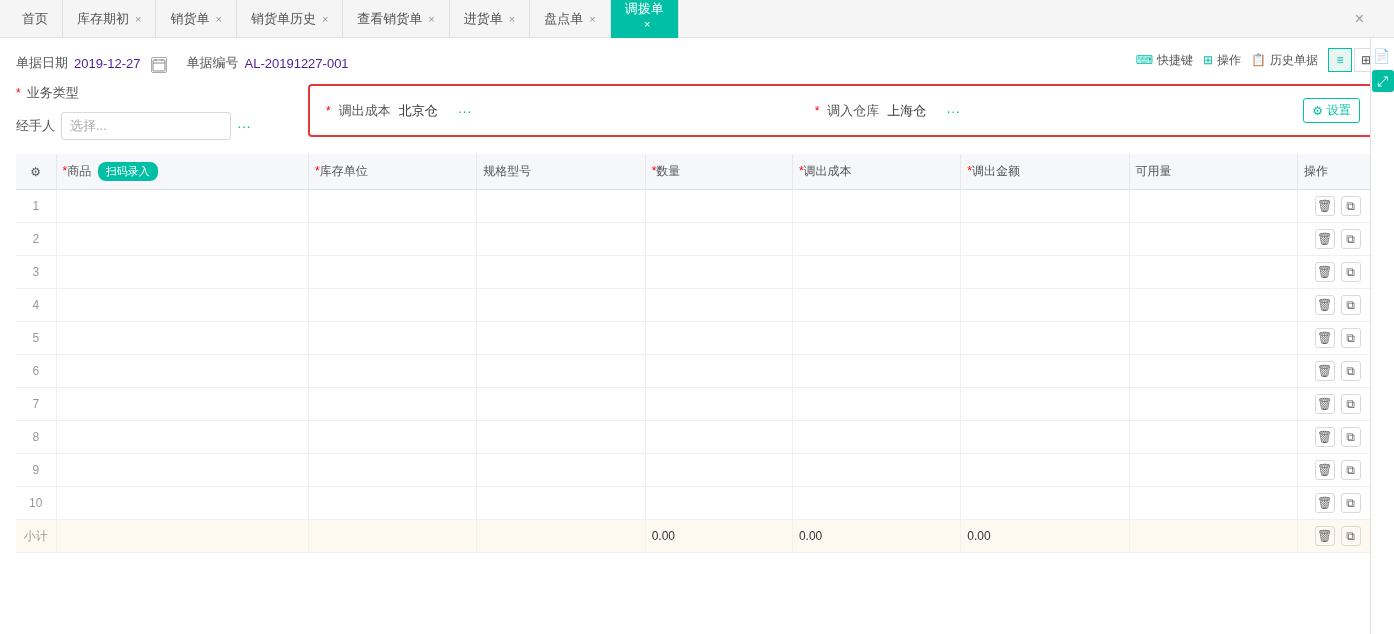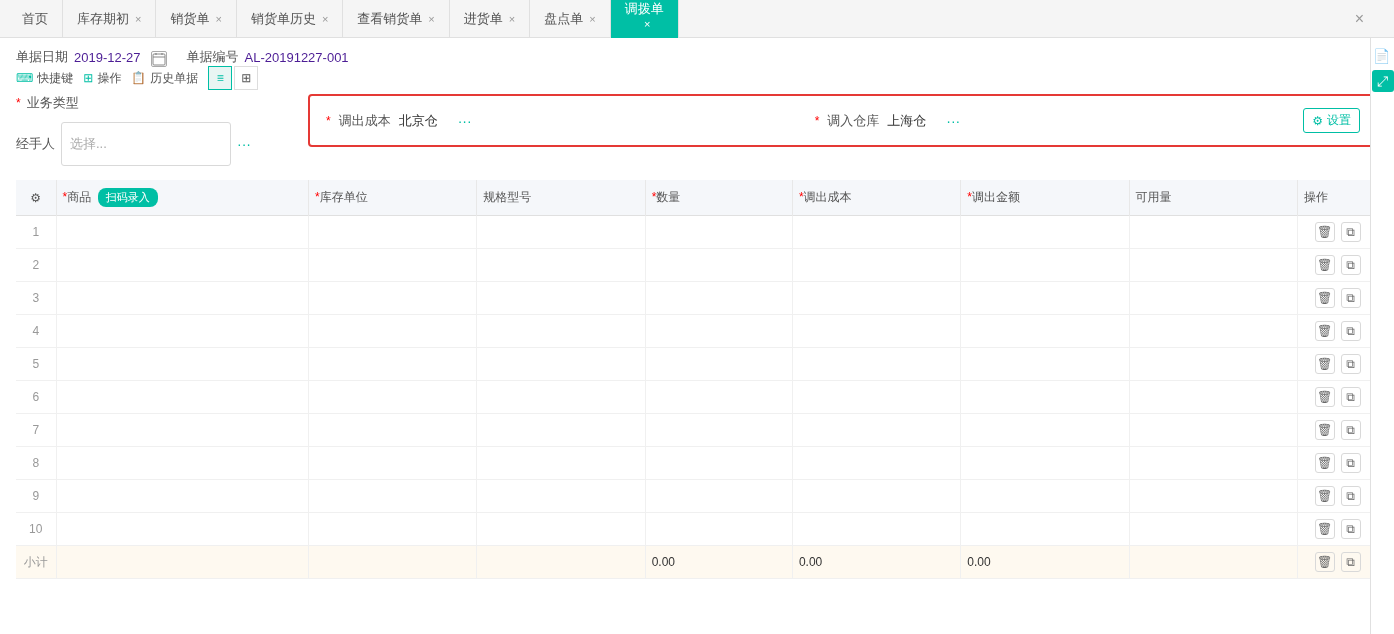--- a/index.html
+++ b/index.html
@@ -42,24 +42,23 @@
 
     
     .main-content {
       padding: 10px 16px;
       background: #fff;
     }
 
     
     .header-row {
       display: flex;
-      align-items: flex-start;
-      margin-bottom: 4px;
+      align-items: flex-end;
+      margin-bottom: 12px;
       justify-content: space-between;
-      flex-direction: column;
     }
     .header-left {
       display: flex;
       align-items: center;
       gap: 20px;
     }
     .field-label { color: #555; font-size: 13px; }
     .field-value { color: #4c1d95; font-size: 13px; }
     .date-icon {
       display: inline-block;
@@ -134,21 +133,21 @@
       justify-content: space-between;
       cursor: pointer;
       background: #fff;
     }
     .field-input .chevron { color: #aaa; font-size: 10px; }
     .field-input-plain {
       color: #666;
       font-size: 13px;
       border: 1px solid #d9d9d9;
       border-radius: 3px;
-      padding: 12px 8px;
+      padding: 4px 8px;
       min-width: 120px;
       cursor: pointer;
     }
     .more-btn { color: #00bfa5; cursor: pointer; font-size: 14px; }
 
     
     .warehouse-section {
       border: 2px solid #e53935;
       border-radius: 4px;
       padding: 12px 16px;

